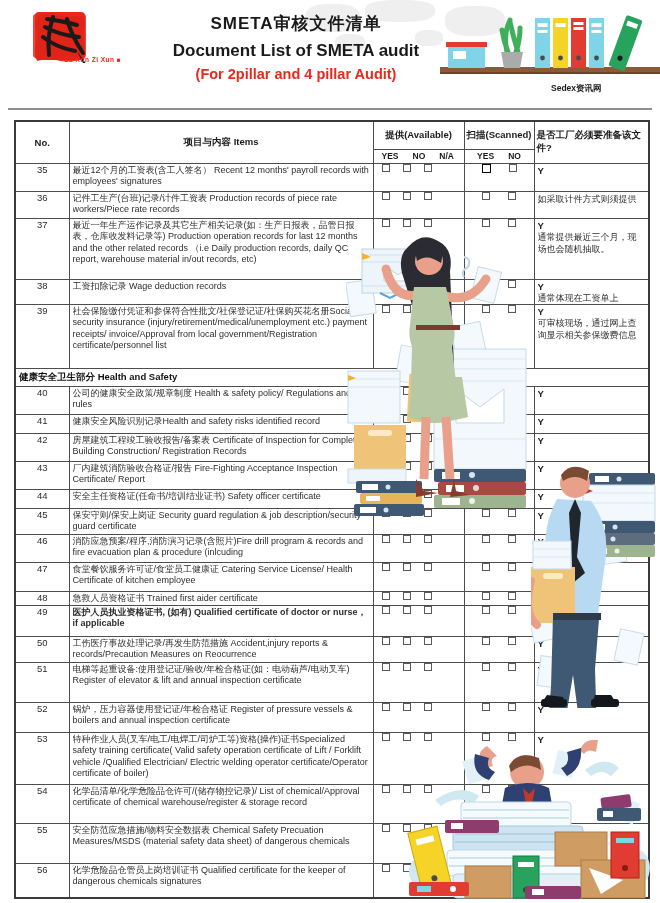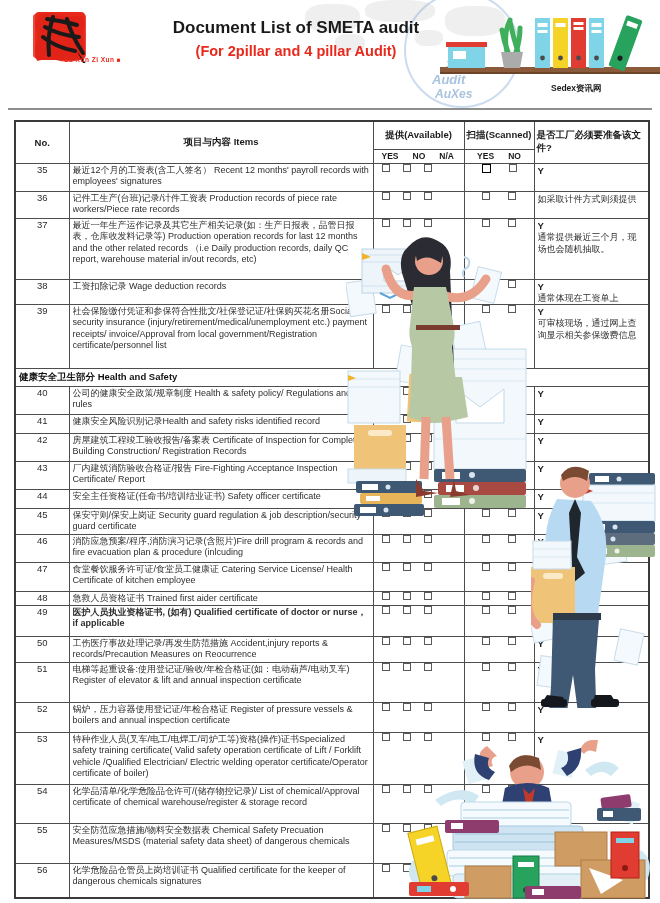--- a/index.html
+++ b/index.html
@@ -60,37 +60,32 @@
 <div id="page">
 
   <div class="worldmap">
     <div style="left:10px;top:4px;width:55px;height:28px"></div>
     <div style="left:70px;top:0;width:70px;height:22px"></div>
     <div style="left:150px;top:6px;width:60px;height:30px"></div>
     <div style="left:40px;top:34px;width:30px;height:18px"></div>
     <div style="left:120px;top:30px;width:28px;height:16px"></div>
   </div>
 
-  <div class="watermark">
-    <div class="wm-ring"></div>
-    <div class="wm-t" style="left:48px;top:56px;font-size:14px;">Supp</div>
-    <div class="wm-t" style="left:34px;top:72px;font-size:13px;">Audit</div>
-    <div class="wm-t" style="left:37px;top:87px;font-size:12px;">AuXes</div>
-  </div>
 
   <svg class="logo-seal" viewBox="0 0 58 52">
     <rect x="2" y="1" width="50" height="48" rx="4" fill="#e8291c"></rect>
     <rect x="0" y="3" width="53" height="44" rx="3" fill="#e8291c" opacity=".85"></rect>
     <path d="M6 4 q8 -4 18 0 q12 3 26 1 l2 8 -3 10 2 14 -4 12 q-14 3 -24 0 q-10 -2 -19 1 l-2 -12 3 -12 -3 -14 z" fill="#e02417" opacity=".9"></path>
     <path d="M14 8 q16 2 30 6 M12 16 q14 8 34 10 M10 26 q12 10 32 14 M20 6 q-6 18 -4 38 M34 8 q4 16 16 34" stroke="#1a1a1a" stroke-width="4" fill="none" stroke-linecap="round"></path>
     <path d="M44 40 l10 14 6 4 -8 -2 z" fill="#111"></path>
   </svg>
   <div class="logo-caption">Su Xun Zi Xun ■</div>
 
   <div class="title-wrap">
+    <div class="title-cn">SMETA审核文件清单</div>
     <div class="title-en">Document List of SMETA audit</div>
     <div class="title-sub">(For 2pillar and 4 pillar Audit)</div>
   </div>
 
 
   <svg class="shelf-illu" viewBox="0 0 220 70">
     <rect x="0" y="59" width="220" height="7" fill="#8a5a3b"></rect>
     <rect x="0" y="64" width="220" height="2" fill="#6e4429"></rect>
 
     <rect x="6" y="34" width="41" height="5" fill="#e03c31"></rect>

